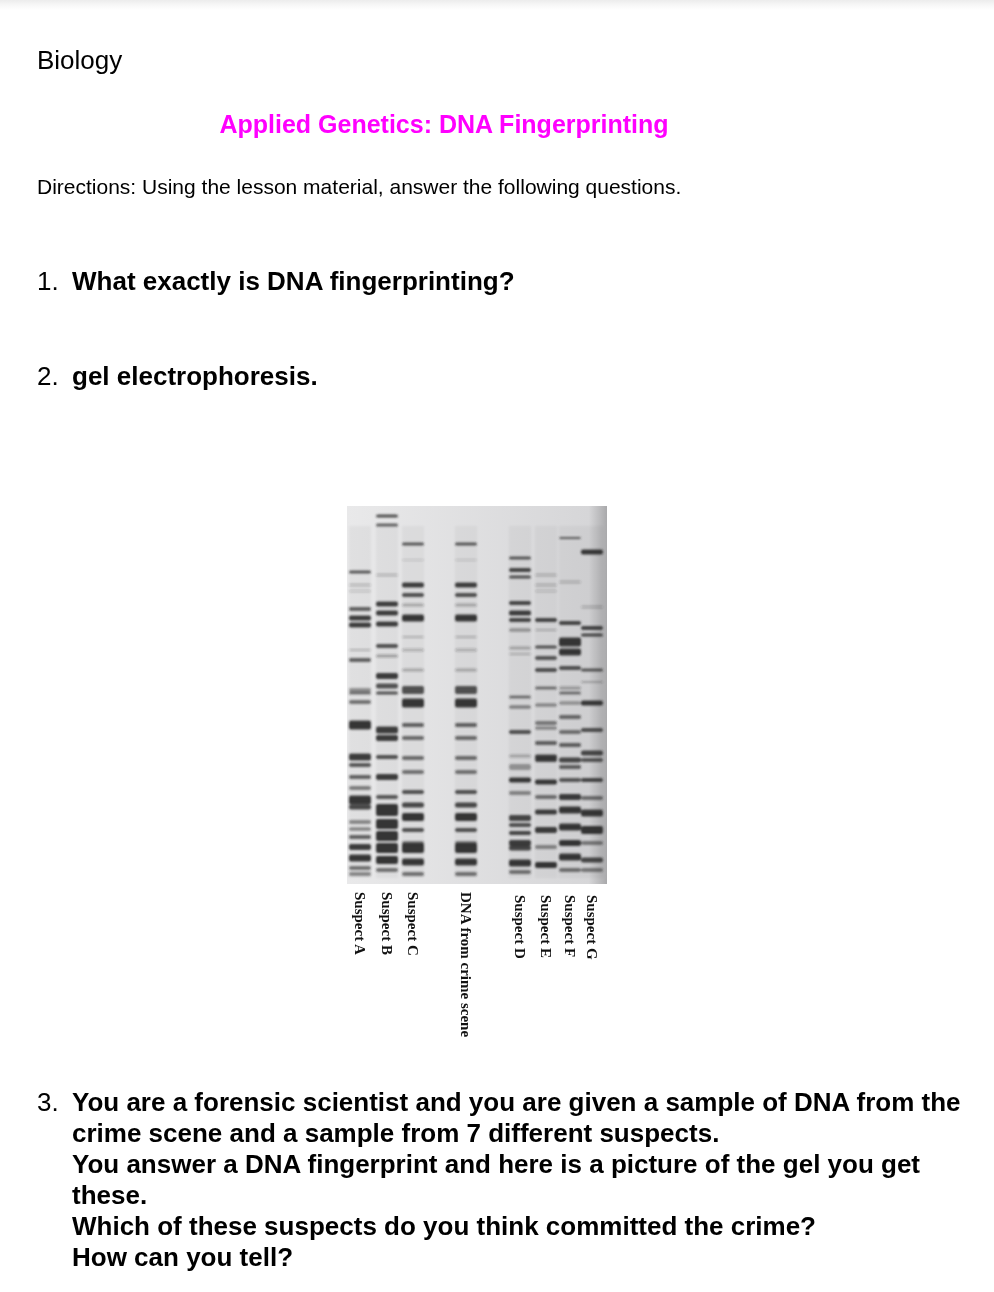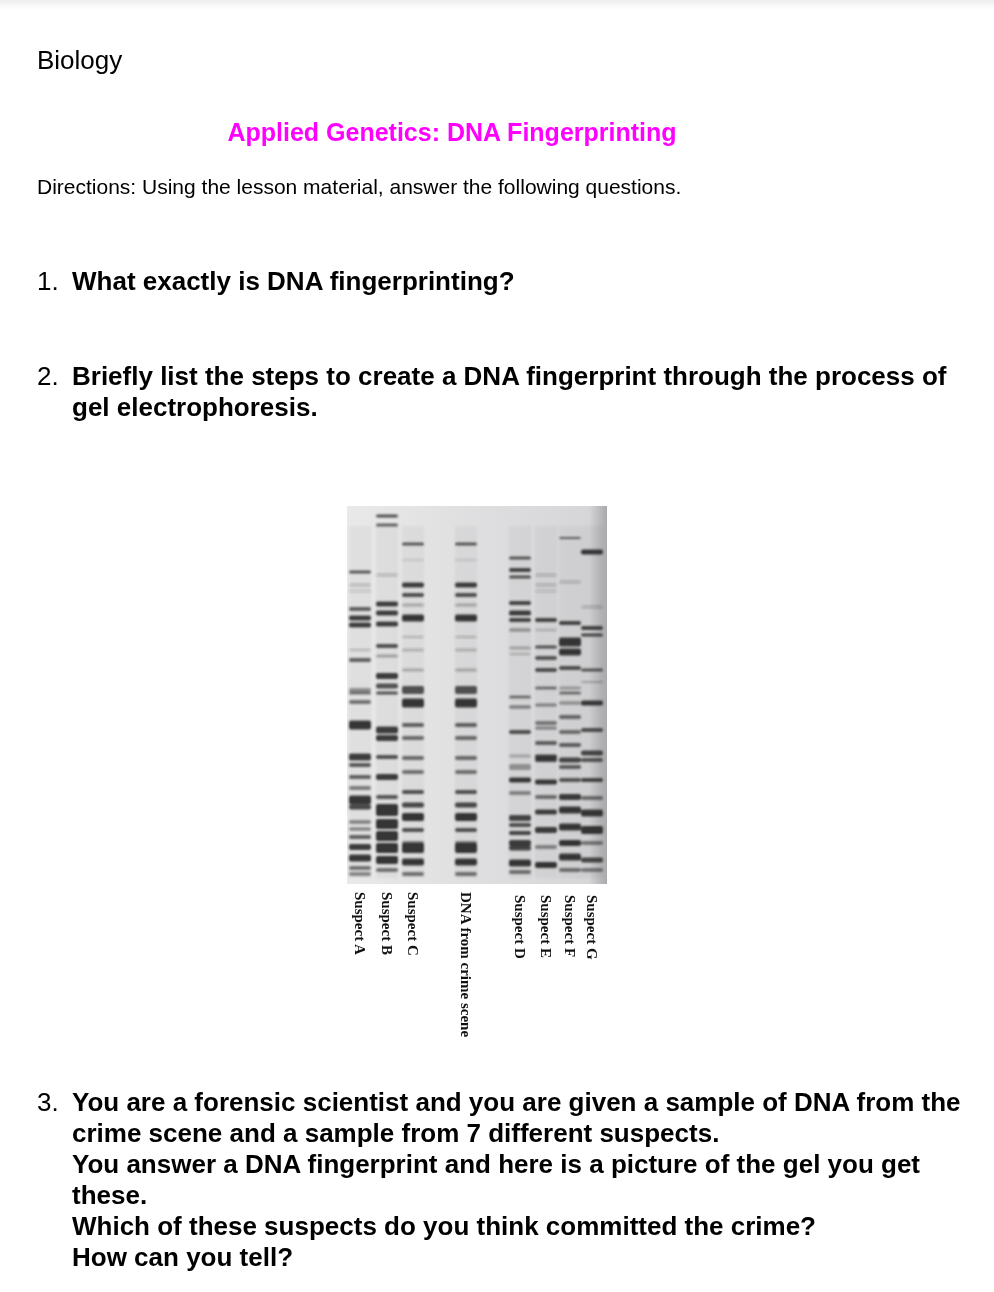--- a/index.html
+++ b/index.html
@@ -34,21 +34,21 @@
     .doc-title {
       position: absolute;
       left: 0;
       width: 886px;
       top: 108px;
       text-align: center;
       font-size: 25px;
       line-height: 32px;
       font-weight: bold;
       color: #ff00ff;
-      margin: 8px;
+      margin: 0;
       padding-left: 2px;
       box-sizing: border-box;
     }
     .directions {
       position: absolute;
       left: 37px;
       top: 171px;
       font-size: 21px;
       line-height: 32px;
       margin: 0;
@@ -116,21 +116,20 @@
 <div class="question q1">
   <span class="num">1.</span>
   <span class="body">
     <span>What exactly is DNA fingerprinting?</span>
   </span>
 </div>
 
 <div class="question q2">
   <span class="num">2.</span>
   <span class="body">
-    <span>Briefly list the steps to create a DNA fingerprint through the process of</span>
     <span>gel electrophoresis.</span>
   </span>
 </div>
 
 <div class="gel-figure">
   <svg id="gel-svg" width="260" height="378" viewBox="0 0 260 378" xmlns="http://www.w3.org/2000/svg">
     <defs>
       <linearGradient id="gelEdge" x1="0" y1="0" x2="1" y2="0">
         <stop offset="0" stop-color="#e9e9ea"></stop>
         <stop offset="0.93" stop-color="#d6d6d8"></stop>

